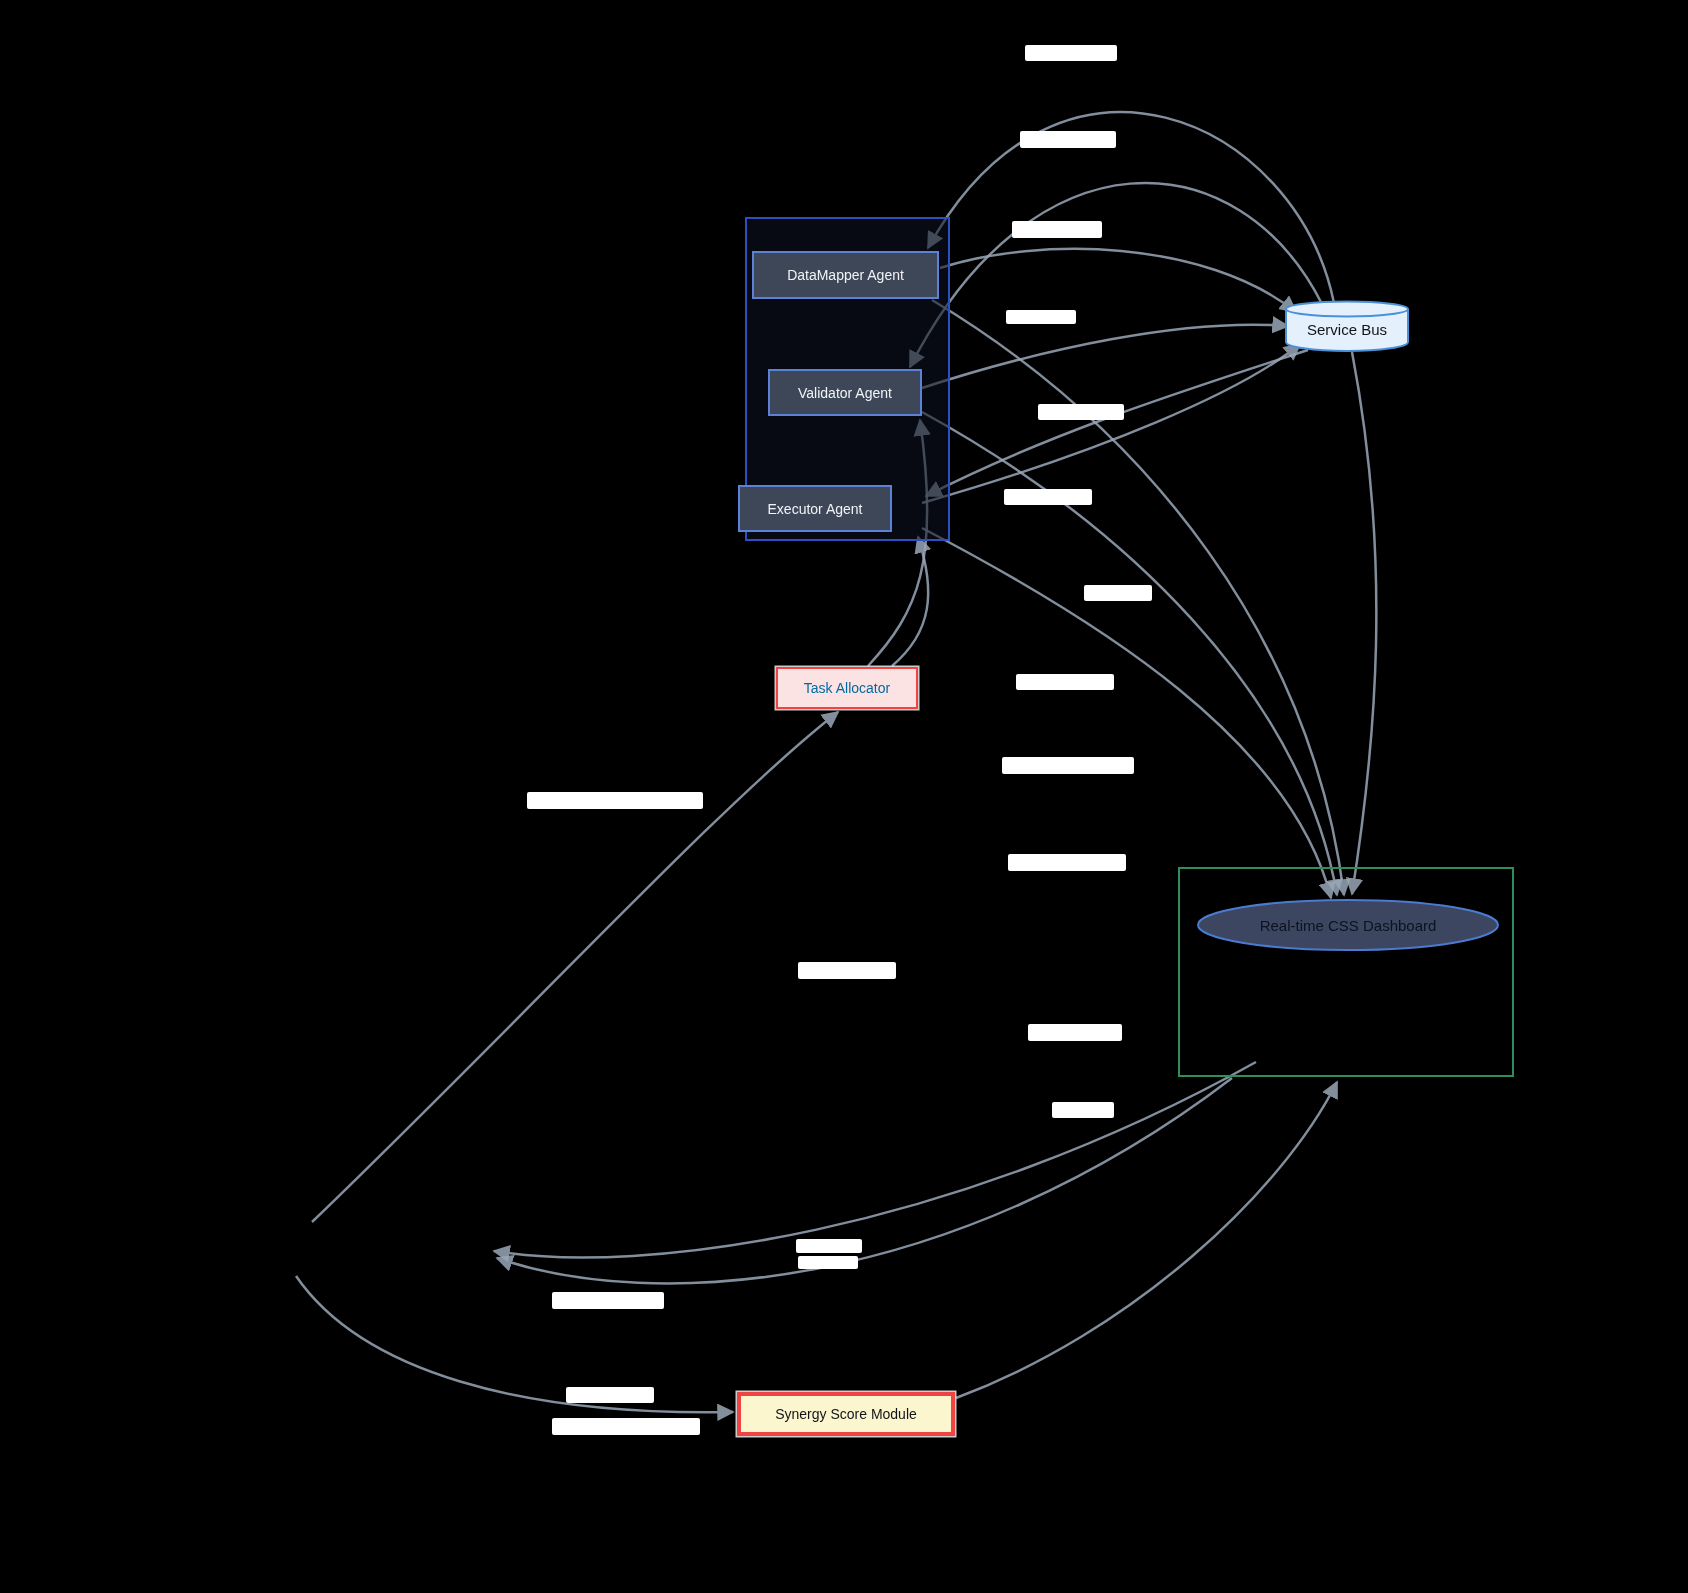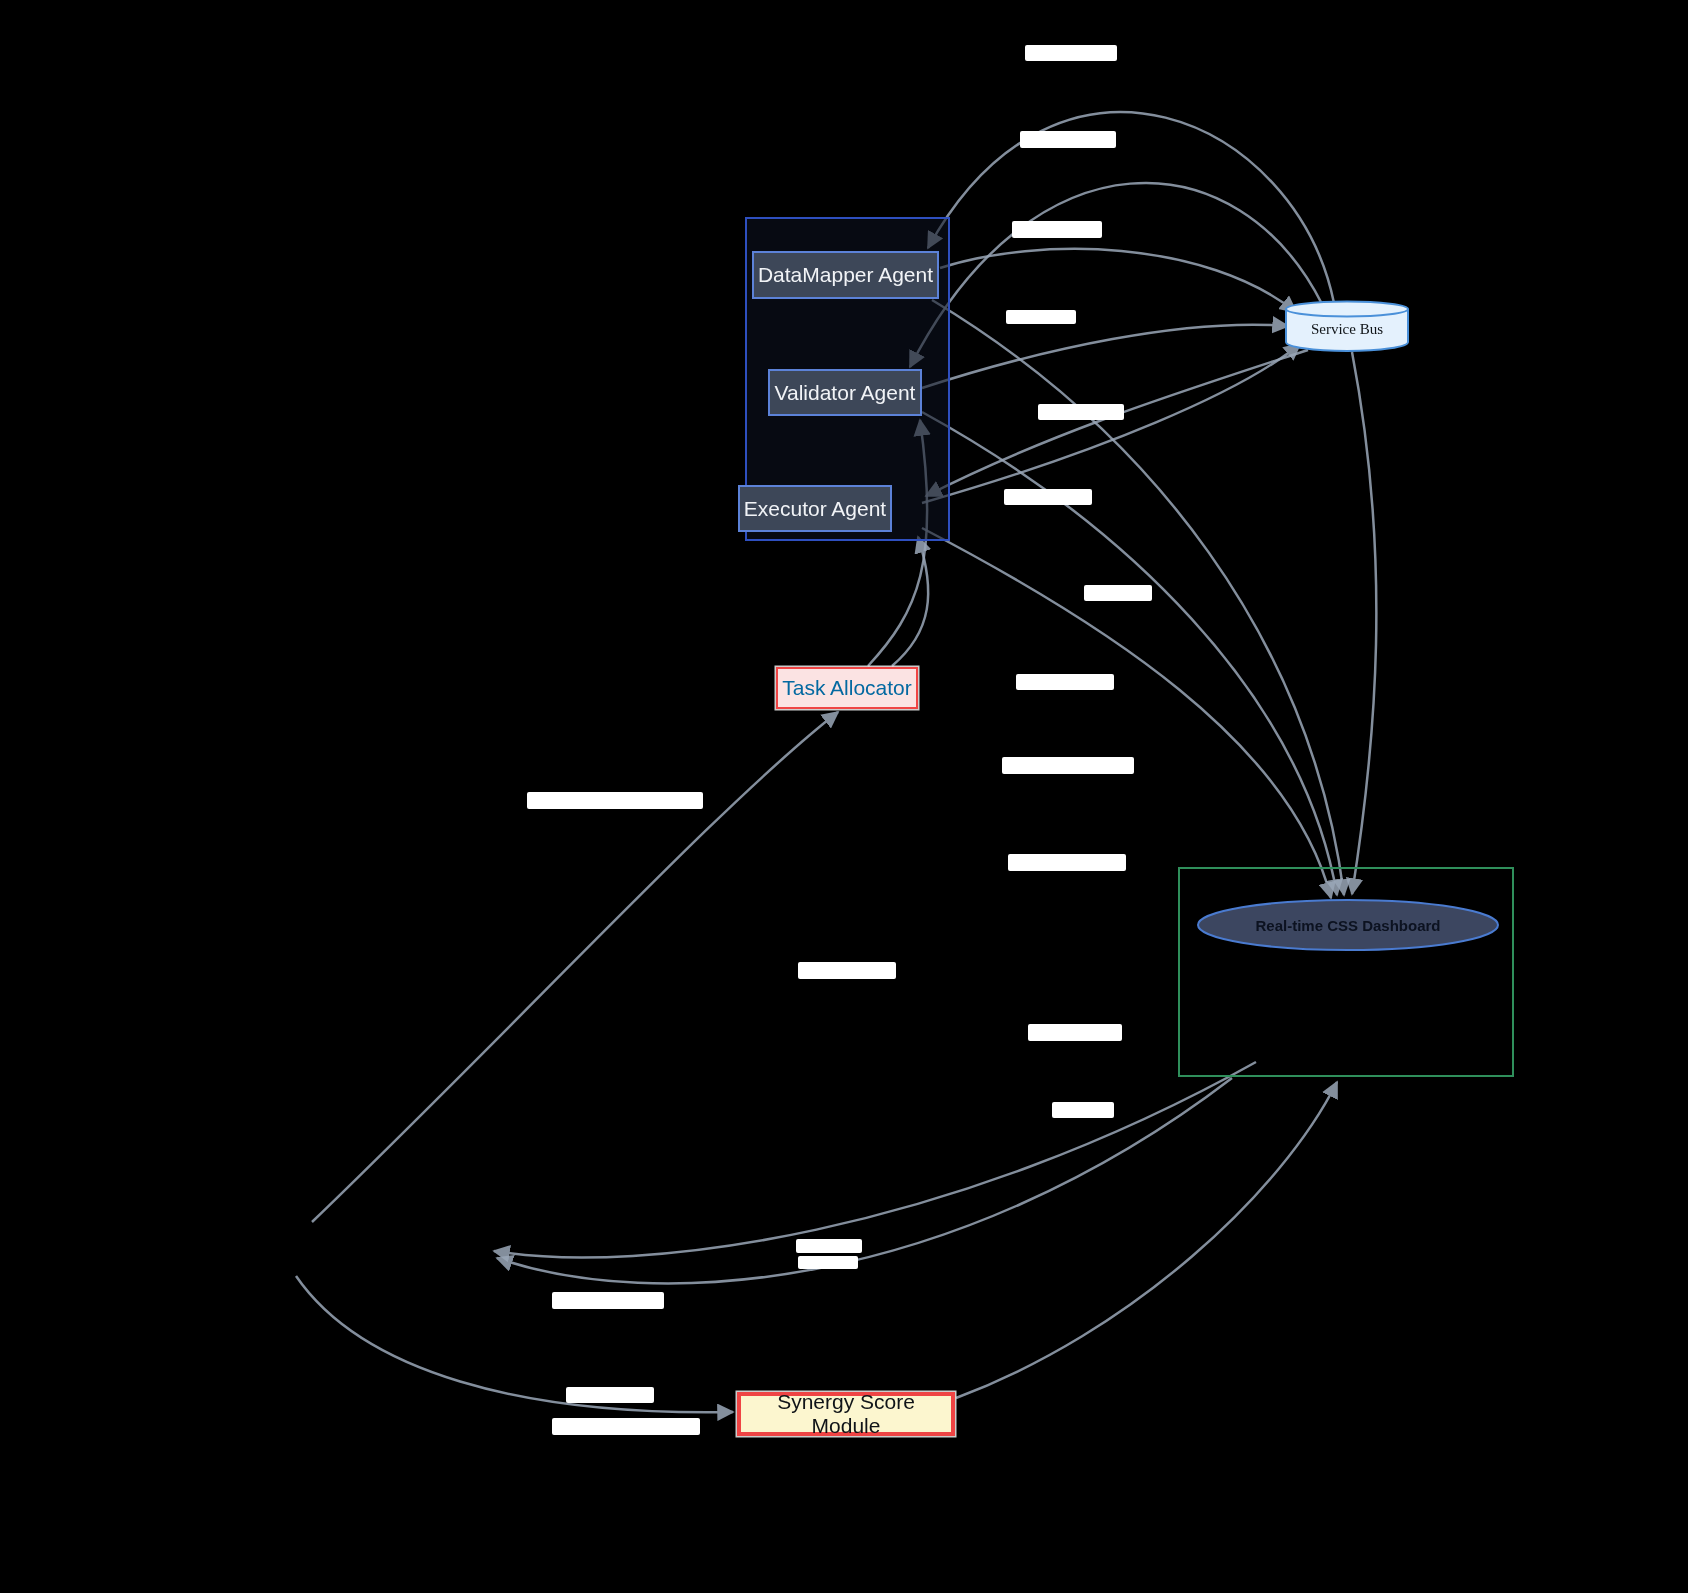--- a/index.html
+++ b/index.html
@@ -10,29 +10,29 @@
     font-family:"Liberation Sans", sans-serif;
     overflow:hidden;
   }
   #edges { position:absolute; left:0; top:0; width:1688px; height:1593px; }
   .edge { fill:none; stroke:var(--edge,#9aa7b8); stroke-width:2.5; opacity:.85; }
   .arrowhead { fill:var(--edge,#9aa7b8); }
   .edge-label { position:absolute; background:var(--edge-label-fill,#fff); border-radius:2px; }
   .subgraph { position:absolute; }
   .subgraph.agents { border:2px solid var(--agents-subgraph-border,#2e4fbf); background:rgba(13,18,32,.55); }
   .subgraph.dashboards { border:2px solid var(--dashboards-subgraph-border,#2f8f5b); }
-  .node { position:absolute; display:flex; align-items:center; justify-content:center; font-size:21px; text-align:center; }
+  .node { position:absolute; display:flex; align-items:center; justify-content:center; font-size:14px; text-align:center; }
   .node-rect.agent { background:var(--agent-fill,#3d4758); border:2px solid var(--agent-border,#5c82d8); color:#f1f3f6; }
   .node-rect.allocator { background:var(--task-allocator-fill,#fbe3e3); border:2px solid #ef4444; color:#0369a1; box-shadow:0 0 0 1.5px rgba(255,255,255,.8); }
   .node-rect.synergy { background:var(--synergy-fill,#fcf6cf); border:4px solid #ef4444; color:#101418; box-shadow:0 0 0 1.5px rgba(255,255,255,.8); }
   .shape-node { position:absolute; }
   .shape-node svg { display:block; }
   .shape-label { position:absolute; left:0; top:0; right:0; bottom:0; display:flex; align-items:center; justify-content:center; font-size:15px; }
-  .shape-label.light { color:#101418;font-family:Liberation Serif, serif; }
-  .shape-label.on-dark { color:#0c1220;font-weight:bold; }
+  .shape-label.light { color:#101418; }
+  .shape-label.on-dark { color:#0c1220; }
 </style>
 </head>
 <body>
 
 <div id="canvas">
 
   <svg id="edges" viewBox="0 0 1688 1593">
     <defs>
       <marker id="arrow" viewBox="0 0 10 10" refX="9" refY="5" markerWidth="7" markerHeight="7" orient="auto-start-reverse">
         <path d="M0 0 L10 5 L0 10 z" class="arrowhead"></path>

